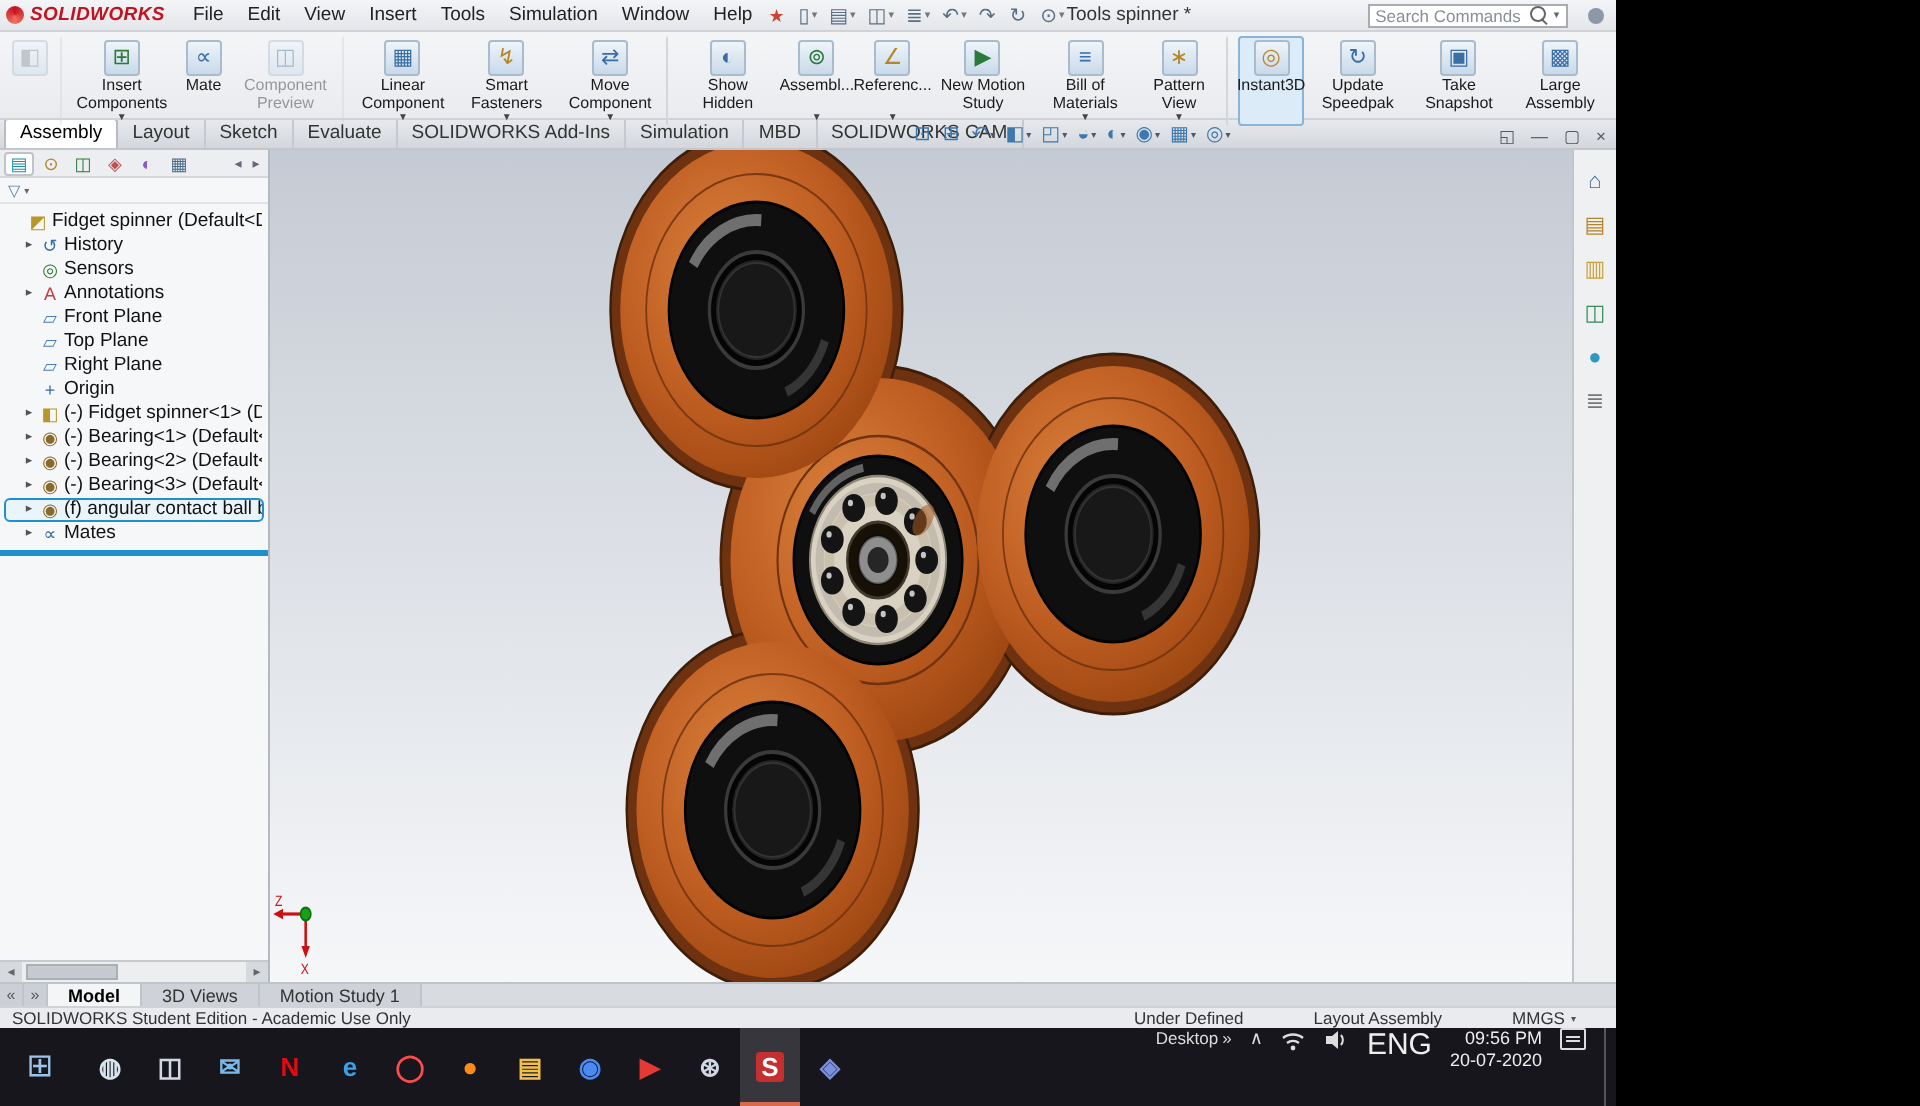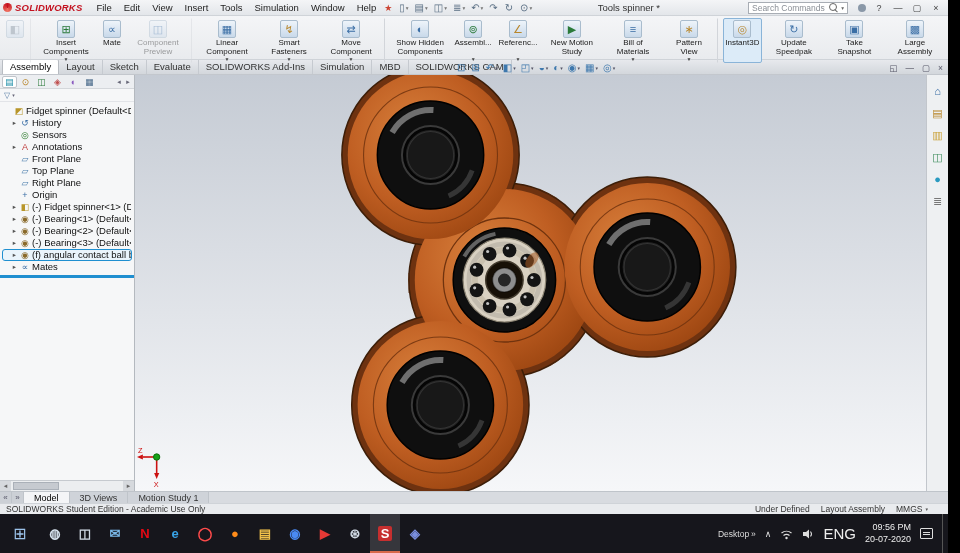--- a/index.html
+++ b/index.html
@@ -1,17 +1,17 @@
 <!DOCTYPE html>
 <html style="--taskbar-bg: #16161c; --body-color: #bf5e22; --body-dark: #6e3210; --bearing-black: #0f0f0f; --bg-top: #c5cbd4; --bg-bottom: #f6f7f9; --selection-blue: #1f8fd0;"><head>
 <meta charset="utf-8">
 <style>
 *{margin:0;padding:0;box-sizing:border-box;font-family:"Liberation Sans",sans-serif}
 html,body{width:960px;height:553px;overflow:hidden;background:#000}
-.screen{position:relative;width:948px;height:553px;background:#e9ebee;overflow:hidden}
+.screen{position:relative;width:808px;height:553px;background:#e9ebee;overflow:hidden}
 
 
 .titlebar{position:absolute;left:0;top:0;width:100%;height:16px;background:linear-gradient(#f4f5f7,#e3e6ea);border-bottom:1px solid #cfd3d8;display:flex;align-items:center;font-size:10px;color:#333;padding:0 3px;z-index:20}
 .logo{display:flex;align-items:center;gap:3px;margin-right:8px}
 .logo-mark{width:9px;height:9px;border-radius:50%;background:conic-gradient(#c41220,#f07060,#c41220)}
 .logo-text{color:#c41220;font-weight:bold;font-style:italic;font-size:9.5px;letter-spacing:.2px}
 .menubar{display:flex}
 .menu-item{padding:1px 6px;font-size:9.5px;color:#222;cursor:default}
 .pin-star{color:#cc4433;font-size:9px;margin:0 6px 0 2px}
 .qtools{display:flex;align-items:center;gap:4px}
@@ -80,44 +80,44 @@
 .vp-svg{display:block;width:100%;height:100%}
 
 .taskpane{position:absolute;right:0;top:75px;width:22px;bottom:62px;background:#eef0f2;border-left:1px solid #c2c6cc;display:flex;flex-direction:column;align-items:center;gap:7px;padding-top:9px;z-index:10}
 .tp-item{width:16px;height:15px;display:flex;align-items:center;justify-content:center;font-size:11px;line-height:1}
 
 
 .bottom-tabs{position:absolute;left:0;right:0;top:491px;height:12px;background:#d8dbe0;border-top:1px solid #bfc4ca;display:flex;align-items:stretch;z-index:12}
 .bt-arrow{width:12px;display:flex;align-items:center;justify-content:center;font-size:8px;color:#556;background:#ccd0d6;border-right:1px solid #bfc4ca}
 .bt-tabs{display:flex}
 .bt-tab{font-size:9px;color:#333;padding:0 10px;display:flex;align-items:center;border-right:1px solid #bfc4ca;background:#cfd3d9}
-.bt-tab.active{background:#f4f5f7;color:#000;font-weight:normal}
+.bt-tab.active{background:#f4f5f7;color:#000;font-weight:bold}
 
 
 .statusbar{position:absolute;left:0;right:0;top:503px;height:11px;background:#e9ebee;border-top:1px solid #cfd3d8;display:flex;align-items:center;font-size:8.5px;color:#333;padding:0 6px;z-index:12}
 .sb-left{white-space:nowrap}
-.sb-right{margin-left:auto;display:flex;gap:8px;align-items:center;padding-right:14px}
+.sb-right{margin-left:auto;display:flex;gap:32px;align-items:center;padding-right:14px}
 .sb-item{display:flex;align-items:center;gap:3px;white-space:nowrap}
 .sb-caret{font-size:5px;color:#555}
 
 
 .taskbar{position:absolute;left:0;right:0;top:514px;height:39px;background:var(--taskbar-bg,#16161c);display:flex;align-items:center;z-index:30}
 .start{width:40px;height:100%;display:flex;align-items:center;justify-content:center}
 .start-glyph{font-size:16px;color:#9cc3ea;line-height:1}
 .tsearch{width:192px;height:29px;background:#f2f3f5;display:flex;align-items:center;gap:7px;padding:0 9px}
 .tsearch .mag{width:12px;height:12px}
 .tsearch .mag::before{width:8px;height:8px;border-color:#444}
 .tsearch .mag::after{left:8px;top:8px;width:5px;background:#444}
 .tsearch input{border:none;outline:none;background:transparent;font-size:10px;color:#222;flex:1;min-width:0}
 .tsearch input::placeholder{color:#555}
 .ticons{display:flex;height:100%}
 .ticon{width:30px;height:100%;display:flex;align-items:center;justify-content:center}
 .ticon.active{background:rgba(255,255,255,.14);box-shadow:inset 0 -2px 0 #d8694a}
 .tglyph2{font-size:13px;font-weight:bold;line-height:1;border-radius:2px;padding:1px 3px}
-.tray{margin-left:auto;display:flex;align-items:center;gap:9px;height:100%;padding-right:2px}
+.tray{margin-left:auto;display:flex;align-items:flex-start;gap:9px;height:100%;padding-right:2px}
 .tray-desktop{font-size:8.5px;color:#ddd;display:flex;align-items:center;gap:2px}
 .tray-chev{font-size:9px;color:#ddd}
 .tray-lang{font-size:15px;color:#eee}
 .clock{text-align:right;font-size:9px;color:#eee;line-height:1.25}
 .notif{width:13px;height:11px;border:1px solid #ddd;border-radius:1px;position:relative}
 .notif::after{content:"";position:absolute;left:2px;top:3px;width:7px;height:1px;background:#ddd;box-shadow:0 2px 0 #ddd}
 .showdesk{width:4px;height:100%;border-left:1px solid #555}
 </style>
 </head>
 <body>

